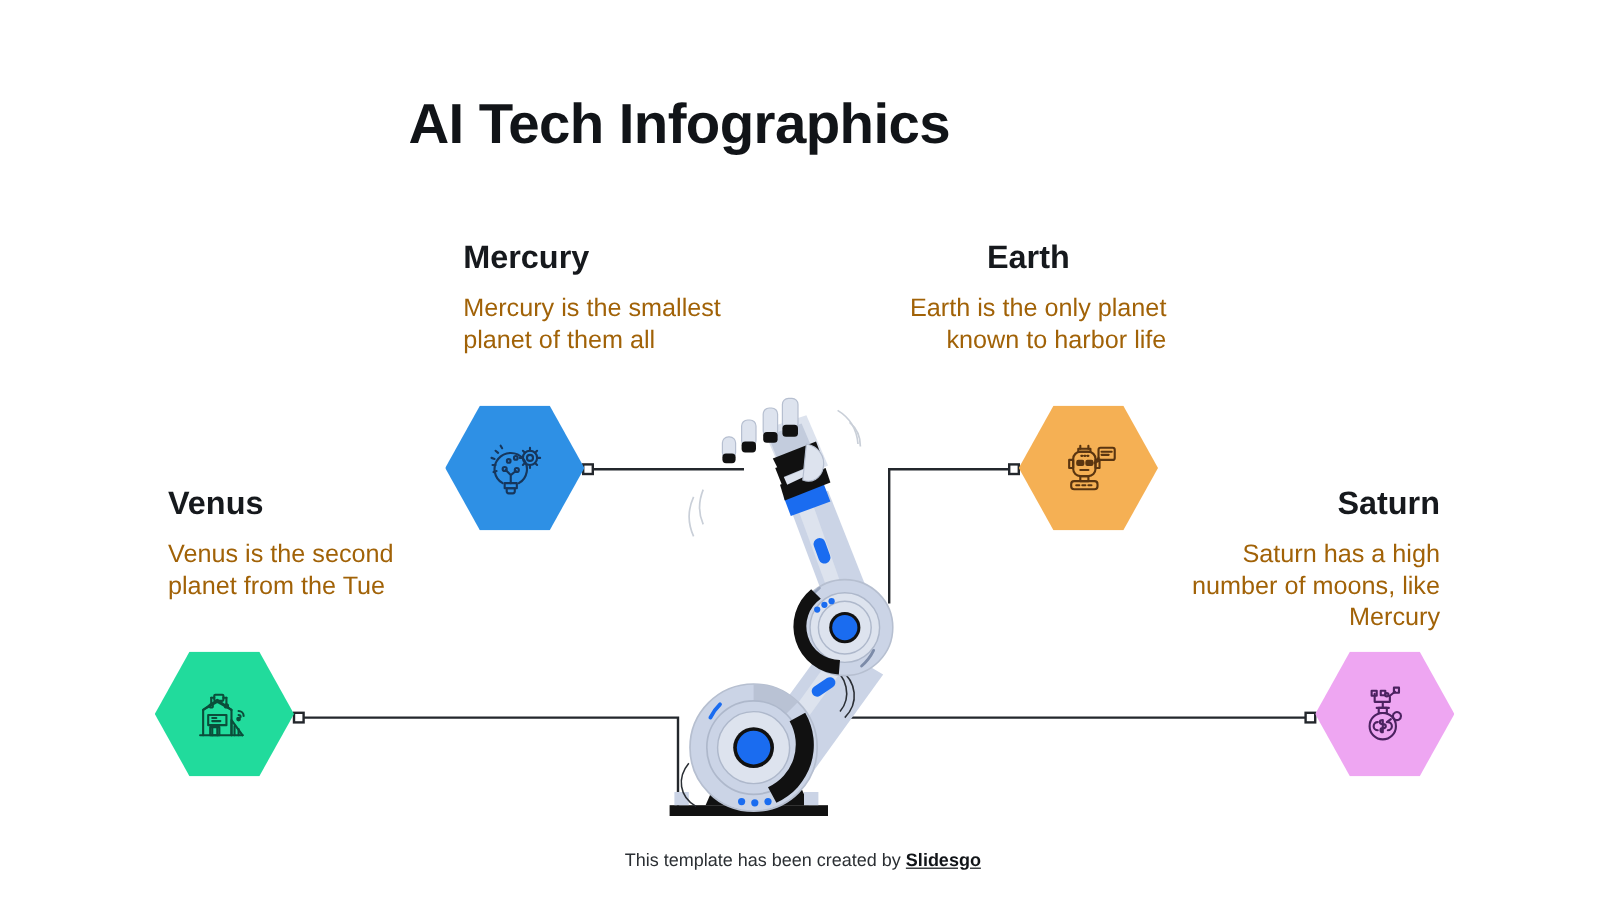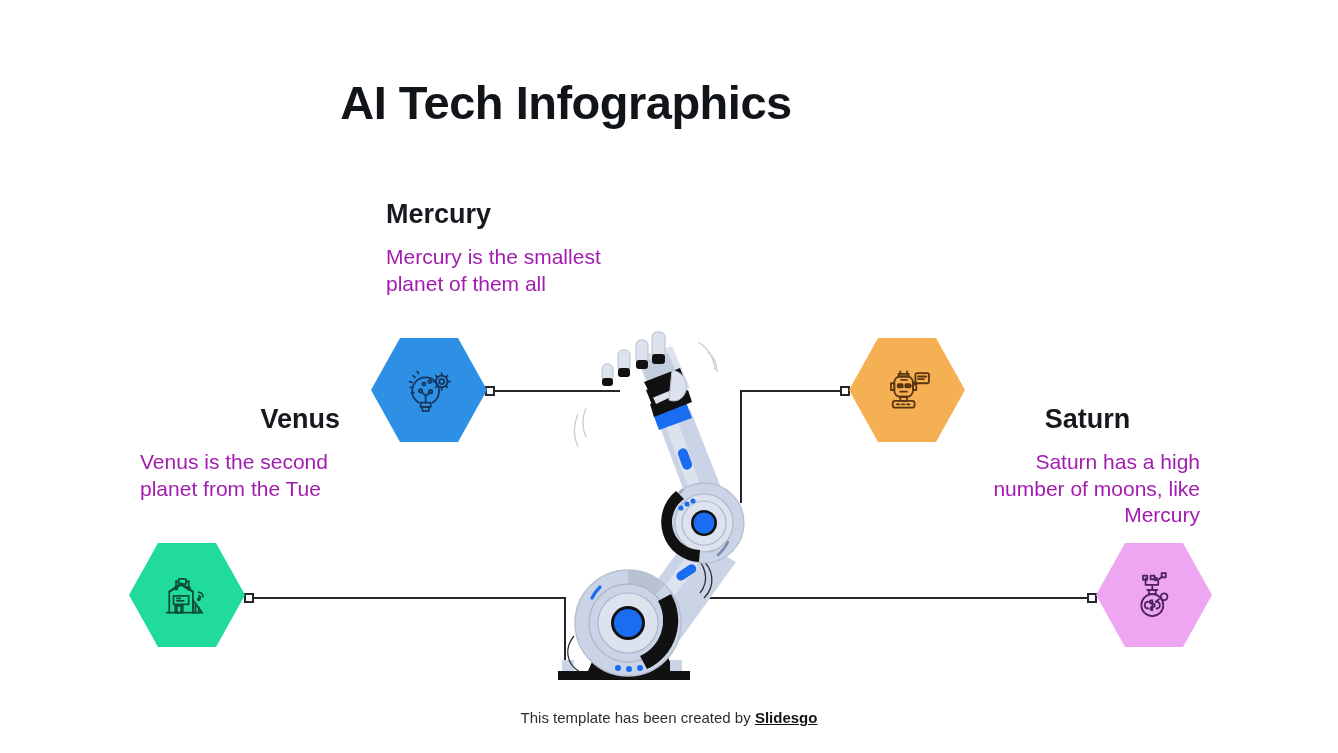--- a/index.html
+++ b/index.html
@@ -32,35 +32,35 @@
   .block .head {
     font-size: 27px;
     font-weight: 700;
     color: #16191d;
     line-height: 1.1;
     margin-bottom: 14px;
   }
   .block .body {
     font-size: 21px;
     font-weight: 400;
-    color: #a21caf;
+    color: #a16207;
     line-height: 1.28;
   }
 
   #block-mercury { top: 200px; left: 386px; width: 230px; text-align: left; }
   #block-mercury .head { text-align: left; }
 
   #block-earth { top: 200px; left: 742px; width: 230px; text-align: right; }
   #block-earth .head { text-align: center; }
 
   #block-venus { top: 405px; left: 140px; width: 200px; text-align: left; }
-  #block-venus .head { text-align: right; }
+  #block-venus .head { text-align: left; }
 
   #block-saturn { top: 405px; left: 975px; width: 225px; text-align: right; }
-  #block-saturn .head { text-align: center; }
+  #block-saturn .head { }
 
   
   #connectors {
     position: absolute; inset: 0;
     width: 1338px; height: 753px;
     pointer-events: none;
   }
 
   
   .hex {
@@ -121,20 +121,24 @@
       <rect x="245" y="594" width="8" height="8"></rect>
       <rect x="1088" y="594" width="8" height="8"></rect>
     </g>
   </svg>
 
   <div class="block" id="block-mercury">
     <div class="head">Mercury</div>
     <div class="body">Mercury is the smallest planet of them all</div>
   </div>
 
+  <div class="block" id="block-earth">
+    <div class="head">Earth</div>
+    <div class="body">Earth is the only planet known to harbor life</div>
+  </div>
 
   <div class="block" id="block-venus">
     <div class="head">Venus</div>
     <div class="body">Venus is the second planet from the Tue</div>
   </div>
 
   <div class="block" id="block-saturn">
     <div class="head">Saturn</div>
     <div class="body">Saturn has a high number of moons, like Mercury</div>
   </div>

